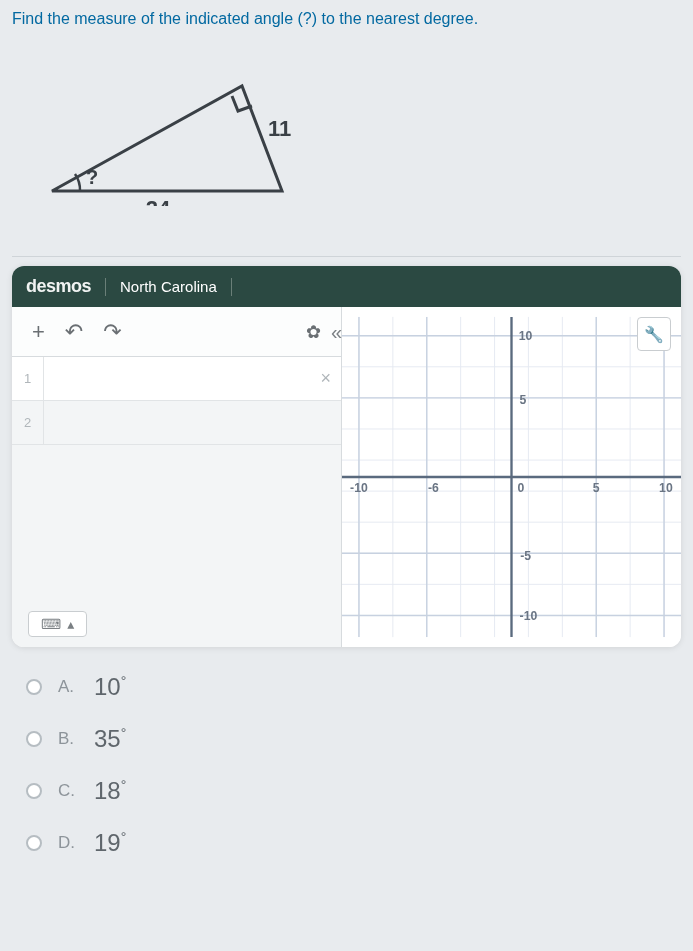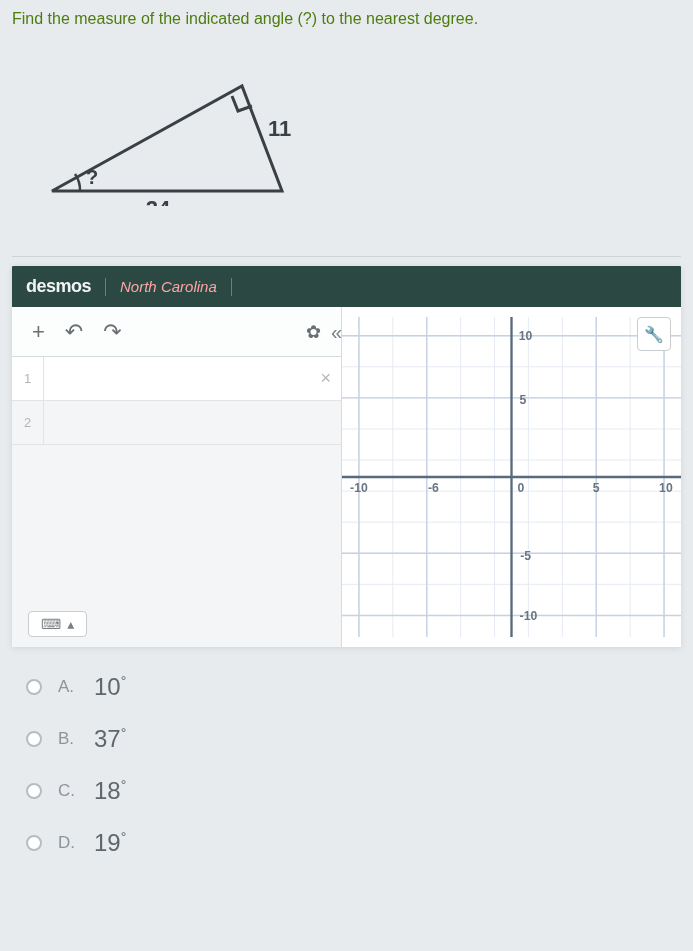--- a/index.html
+++ b/index.html
@@ -6,53 +6,53 @@
     body {
       width: 693px;
       height: 951px;
       background: #e8ebee;
       font-family: Arial, sans-serif;
       padding: 10px 12px;
       color: #444;
     }
     .question {
       font-size: 16px;
-      color: #4d7c0f;
+      color: #0369a1;
       margin-bottom: 18px;
       font-weight: 500;
       filter: blur(0.4px);
     }
     .triangle-box {
       padding: 10px 20px 30px 20px;
     }
     .triangle-svg { display: block; }
     .divider {
       height: 10px;
       border-top: 1px solid #cfd4d8;
       margin-top: 20px;
     }
     .desmos-wrap {
       background: #fff;
-      border-radius: 1px;
+      border-radius: 12px;
       overflow: hidden;
       box-shadow: 0 1px 6px rgba(0,0,0,0.1);
       filter: blur(0.4px);
     }
     .desmos-header {
       background: #2b4942;
       color: #dbe1df;
       display: flex;
       align-items: center;
       padding: 10px 14px;
       gap: 14px;
       font-size: 15px;
     }
     .desmos-logo { font-weight: bold; letter-spacing: -0.5px; font-size: 18px; color: #f0f3f2; }
     .vbar { width: 1px; height: 18px; background: #6a7f78; }
-    .sub1 { color: #fca5a5; font-style: italic; }
+    .sub1 { color: #ffffff; }
     .sub2 { color: #a9b7b1; }
     .desmos-body { display: flex; height: 340px; }
     .panel-left {
       width: 330px;
       border-right: 1px solid #d7dbde;
       background: #f3f5f6;
       position: relative;
     }
     .toolbar {
       display: flex;
@@ -268,21 +268,21 @@
 
 <div class="answers">
   <div class="answer-row">
     <div class="radio"></div>
     <span class="ans-letter">A.</span>
     <span class="ans-value"><span>10</span><span class="deg">°</span></span>
   </div>
   <div class="answer-row">
     <div class="radio"></div>
     <span class="ans-letter">B.</span>
-    <span class="ans-value"><span>37</span><span class="deg">°</span></span>
+    <span class="ans-value"><span>35</span><span class="deg">°</span></span>
   </div>
   <div class="answer-row">
     <div class="radio"></div>
     <span class="ans-letter">C.</span>
     <span class="ans-value"><span>18</span><span class="deg">°</span></span>
   </div>
   <div class="answer-row">
     <div class="radio"></div>
     <span class="ans-letter">D.</span>
     <span class="ans-value"><span>19</span><span class="deg">°</span></span>

